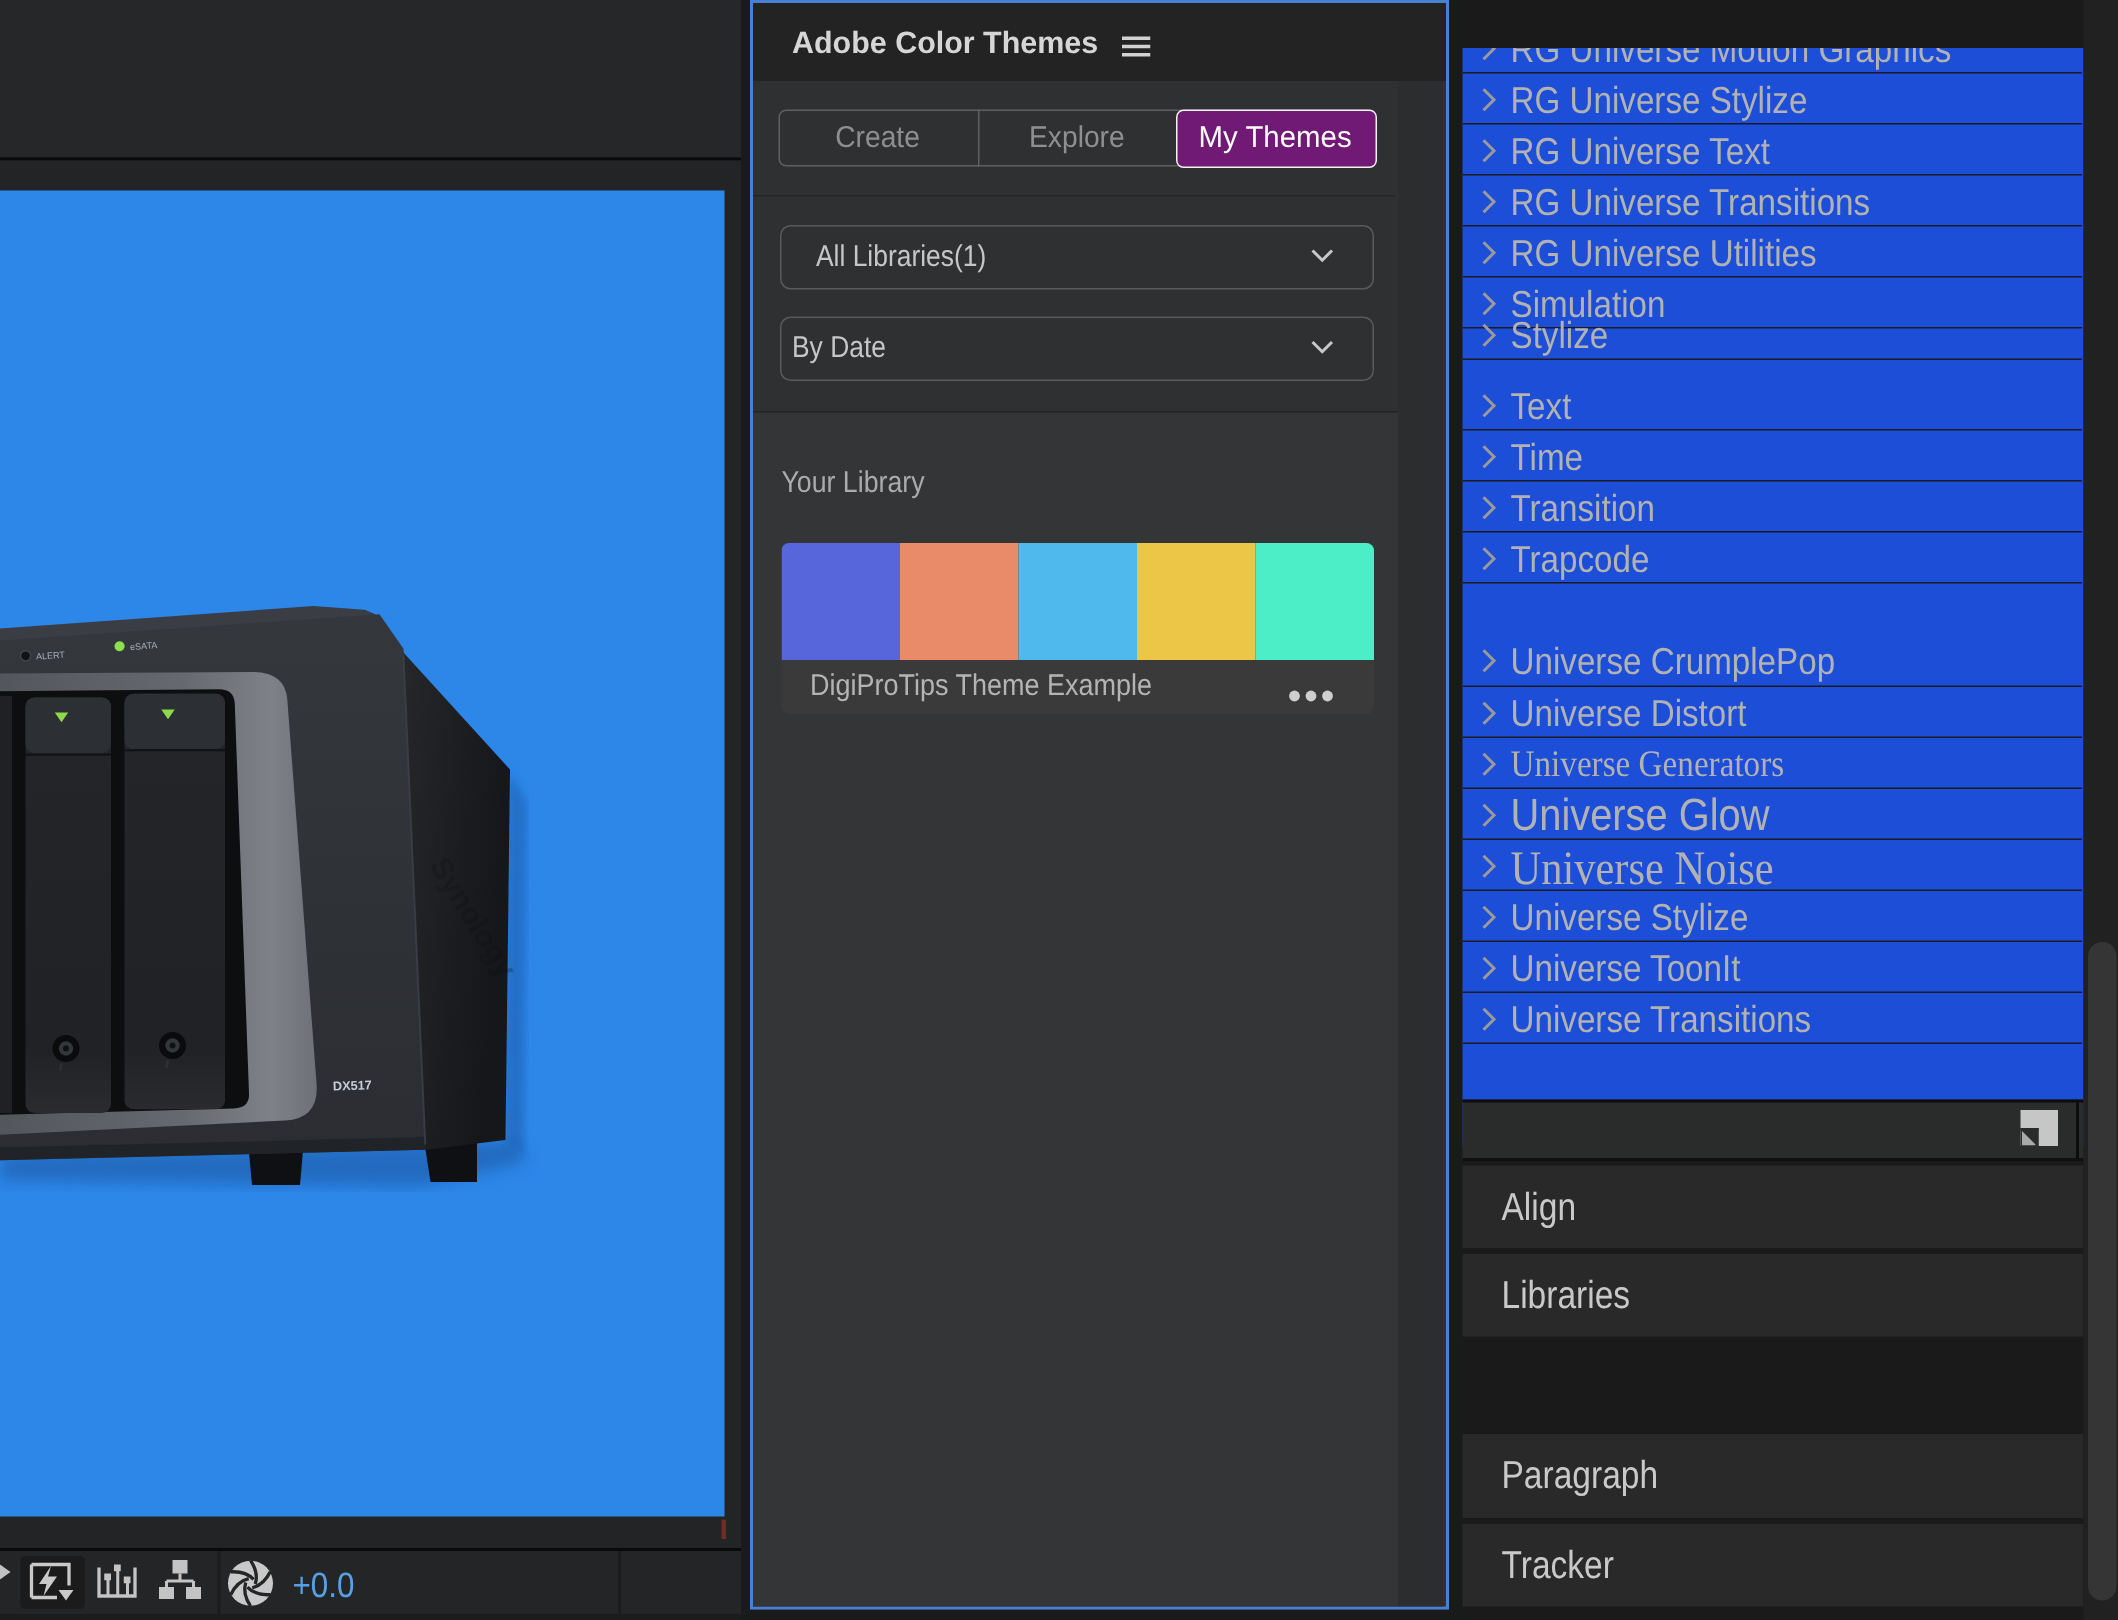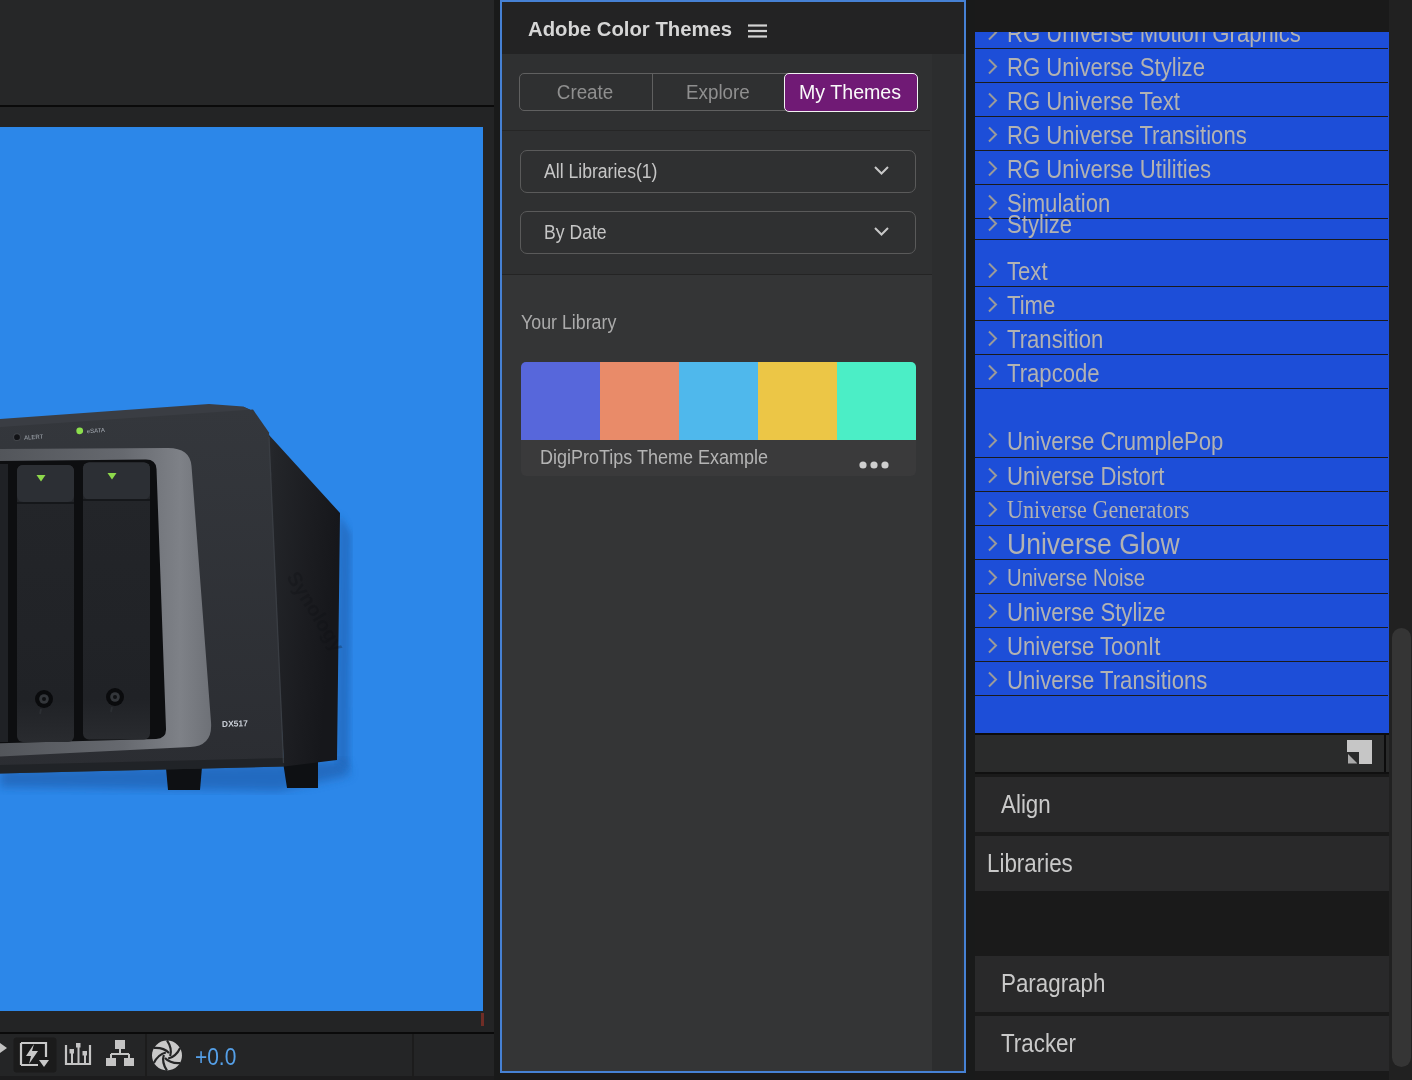--- a/index.html
+++ b/index.html
@@ -165,21 +165,21 @@
 <div class="abs" style="left:519px;top:73px;width:133px;height:38px;color:#8f8f8f;font-size:20px;line-height:39.5px;text-align:center;"><span class="sx" style="transform:scaleX(0.94);transform-origin:50% 50%;">Create</span></div>
 <div class="abs" style="left:652px;top:73px;width:132px;height:38px;color:#8f8f8f;font-size:20px;line-height:39.5px;text-align:center;"><span class="sx" style="transform:scaleX(0.94);transform-origin:50% 50%;">Explore</span></div>
 <div class="abs" style="left:783.5px;top:72.5px;width:134px;height:39px;border:1.5px solid #f2f2f2;border-radius:5px;background:#701a75;color:#fafafa;font-size:20px;line-height:37px;text-align:center;"><span class="sx" style="transform:scaleX(0.98);transform-origin:50% 50%;">My Themes</span></div>
 
 <div class="abs" style="left:502px;top:130px;width:428px;height:1px;background:#262626;"></div>
 
 <div class="abs" style="left:519.5px;top:149.5px;width:396px;height:43px;border:1px solid #5a5a5a;border-radius:7px;color:#c6c6c6;font-size:20px;line-height:40px;padding-left:23px;"><span class="sx">All Libraries(1)</span></div>
 <svg class="abs" style="left:874px;top:166px;" width="15" height="9" viewBox="0 0 15 9">
     <path d="M1 1 L7.5 7.5 L14 1" fill="none" stroke="#c8c8c8" stroke-width="2"></path>
   </svg>
-<div class="abs" style="left:519.5px;top:210.5px;width:396px;height:43px;border:1px solid #5a5a5a;border-radius:7px;color:#c6c6c6;font-size:20px;line-height:40px;padding-left:23px;"><span class="sx">By Date</span></div>
+<div class="abs" style="left:519.5px;top:210.5px;width:396px;height:43px;border:1px solid #5a5a5a;border-radius:7px;color:#c6c6c6;font-size:20px;line-height:40px;padding-left:7px;"><span class="sx">By Date</span></div>
 <svg class="abs" style="left:874px;top:227px;" width="15" height="9" viewBox="0 0 15 9">
     <path d="M1 1 L7.5 7.5 L14 1" fill="none" stroke="#c8c8c8" stroke-width="2"></path>
   </svg>
 
 <div class="abs" style="left:931.5px;top:54px;width:30px;height:1017px;background:#2c2d2e;"></div>
 
 <div class="abs" style="left:501.5px;top:274px;width:430px;height:797px;background:#343536;border-top:1px solid #242424;"></div>
 <div class="abs" style="left:520.5px;top:311px;color:#ababab;font-size:20px;"><span class="sx" style="transform:scaleX(0.89);">Your Library</span></div>
 
 <div class="abs" style="left:520.5px;top:361.5px;width:395px;height:78px;border-radius:5px 5px 0 0;overflow:hidden;">
@@ -239,21 +239,21 @@
       </svg><span class="sx" style="transform:scaleX(0.885);margin-left:32px;">Universe CrumplePop</span></div>
     <div style="position:absolute;left:0;top:425.51000000000005px;width:413px;height:34.07px;border-bottom:1px solid #1b1b1c;color:#b2b2b2;font-size:25px;line-height:36.5px;"><svg style="position:absolute;left:12px;top:9px;" width="11" height="17" viewBox="0 0 11 17">
         <path d="M2 1.5 L9 8.5 L2 15.5" fill="none" stroke="#9a9a9a" stroke-width="2"></path>
       </svg><span class="sx" style="transform:scaleX(0.885);margin-left:32px;">Universe Distort</span></div>
     <div style="position:absolute;left:0;top:459.58000000000004px;width:413px;height:34.07px;border-bottom:1px solid #1b1b1c;color:#b2b2b2;font-size:25px;line-height:36.5px;font-family:Liberation Serif, serif;"><svg style="position:absolute;left:12px;top:9px;" width="11" height="17" viewBox="0 0 11 17">
         <path d="M2 1.5 L9 8.5 L2 15.5" fill="none" stroke="#9a9a9a" stroke-width="2"></path>
       </svg><span class="sx" style="transform:scaleX(0.885);margin-left:32px;">Universe Generators</span></div>
     <div style="position:absolute;left:0;top:493.65000000000003px;width:413px;height:34.07px;border-bottom:1px solid #1b1b1c;color:#b2b2b2;font-size:30px;line-height:36.5px;"><svg style="position:absolute;left:12px;top:9px;" width="11" height="17" viewBox="0 0 11 17">
         <path d="M2 1.5 L9 8.5 L2 15.5" fill="none" stroke="#9a9a9a" stroke-width="2"></path>
       </svg><span class="sx" style="transform:scaleX(0.885);margin-left:32px;">Universe Glow</span></div>
-    <div style="position:absolute;left:0;top:527.72px;width:413px;height:34.07px;border-bottom:1px solid #1b1b1c;color:#b2b2b2;font-size:23px;line-height:36.5px;"><svg style="position:absolute;left:12px;top:9px;" width="11" height="17" viewBox="0 0 11 17">
+    <div style="position:absolute;left:0;top:527.72px;width:413px;height:34.07px;border-bottom:1px solid #1b1b1c;color:#b2b2b2;font-size:32px;line-height:36.5px;font-family:Liberation Serif, serif;"><svg style="position:absolute;left:12px;top:9px;" width="11" height="17" viewBox="0 0 11 17">
         <path d="M2 1.5 L9 8.5 L2 15.5" fill="none" stroke="#9a9a9a" stroke-width="2"></path>
       </svg><span class="sx" style="transform:scaleX(0.885);margin-left:32px;">Universe Noise</span></div>
     <div style="position:absolute;left:0;top:561.7900000000001px;width:413px;height:34.07px;border-bottom:1px solid #1b1b1c;color:#b2b2b2;font-size:25px;line-height:36.5px;"><svg style="position:absolute;left:12px;top:9px;" width="11" height="17" viewBox="0 0 11 17">
         <path d="M2 1.5 L9 8.5 L2 15.5" fill="none" stroke="#9a9a9a" stroke-width="2"></path>
       </svg><span class="sx" style="transform:scaleX(0.885);margin-left:32px;">Universe Stylize</span></div>
     <div style="position:absolute;left:0;top:595.86px;width:413px;height:34.07px;border-bottom:1px solid #1b1b1c;color:#b2b2b2;font-size:25px;line-height:36.5px;"><svg style="position:absolute;left:12px;top:9px;" width="11" height="17" viewBox="0 0 11 17">
         <path d="M2 1.5 L9 8.5 L2 15.5" fill="none" stroke="#9a9a9a" stroke-width="2"></path>
       </svg><span class="sx" style="transform:scaleX(0.885);margin-left:32px;">Universe ToonIt</span></div>
     <div style="position:absolute;left:0;top:629.9300000000001px;width:413px;height:34.07px;border-bottom:1px solid #1b1b1c;color:#b2b2b2;font-size:25px;line-height:36.5px;"><svg style="position:absolute;left:12px;top:9px;" width="11" height="17" viewBox="0 0 11 17">
         <path d="M2 1.5 L9 8.5 L2 15.5" fill="none" stroke="#9a9a9a" stroke-width="2"></path>
@@ -268,19 +268,19 @@
 <svg class="abs" style="left:1346px;top:739px;" width="26" height="26" viewBox="0 0 26 26">
   <rect x="1" y="1" width="25" height="24" fill="#c6c6c6"></rect>
   <polygon points="1,13 13,13 13,25 1,25" fill="#2a2b2b"></polygon>
   <polygon points="2,15 11.5,24.5 2,24.5" fill="#aaaaaa"></polygon>
   <rect x="1" y="13" width="12" height="2" fill="#2a2b2b"></rect>
   <rect x="11" y="13" width="2" height="12" fill="#2a2b2b"></rect>
 </svg>
 
 <div id="collapsed" class="abs" style="left:975px;top:774px;width:414px;height:306px;">
     <div style="position:absolute;left:0;top:2.7px;width:414px;height:54.9px;background:#29292a;color:#c9c9c9;font-size:26px;line-height:54.9px;padding-left:26px;"><span class="sx" style="transform:scaleX(0.86);">Align</span></div>
-    <div style="position:absolute;left:0;top:62.3px;width:414px;height:54.9px;background:#29292a;color:#c9c9c9;font-size:26px;line-height:54.9px;padding-left:12px;"><span class="sx" style="transform:scaleX(0.86);">Libraries</span></div>
+    <div style="position:absolute;left:0;top:62.3px;width:414px;height:54.9px;background:#29292a;color:#c9c9c9;font-size:26px;line-height:54.9px;padding-left:26px;"><span class="sx" style="transform:scaleX(0.86);">Libraries</span></div>
     <div style="position:absolute;left:0;top:182.3px;width:414px;height:55.3px;background:#29292a;color:#c9c9c9;font-size:26px;line-height:55.3px;padding-left:26px;"><span class="sx" style="transform:scaleX(0.86);">Paragraph</span></div>
     <div style="position:absolute;left:0;top:242.3px;width:414px;height:55.2px;background:#29292a;color:#c9c9c9;font-size:26px;line-height:55.2px;padding-left:26px;"><span class="sx" style="transform:scaleX(0.86);">Tracker</span></div>
   </div>
 
 <div class="abs" style="left:1389px;top:0;width:23px;height:1080px;background:#212121;"></div>
 <div class="abs" style="left:1391.5px;top:628px;width:19px;height:439px;border-radius:9.5px;background:#353535;"></div>
 
 </body></html>

